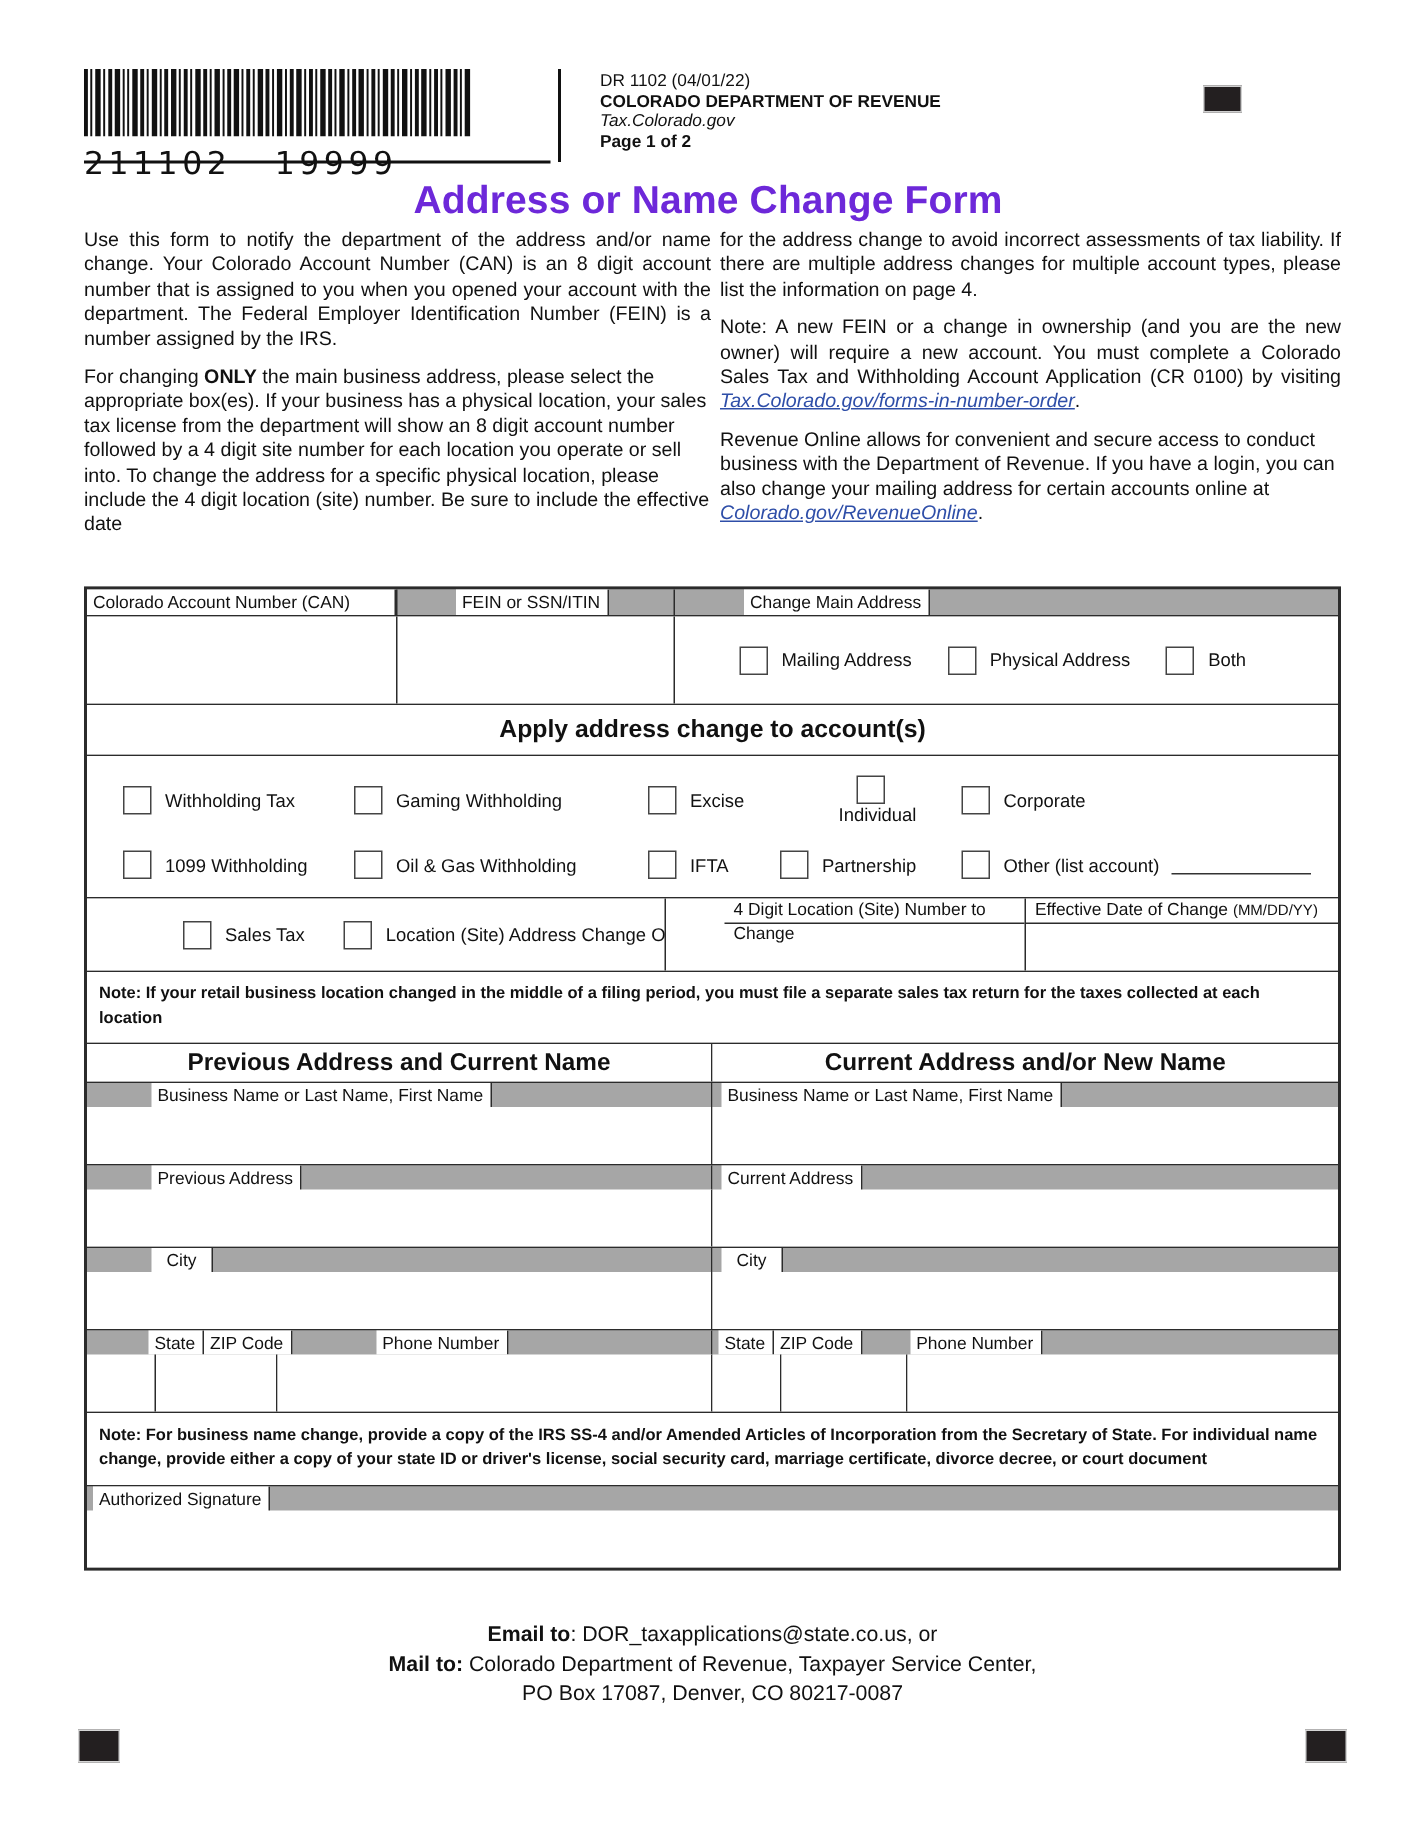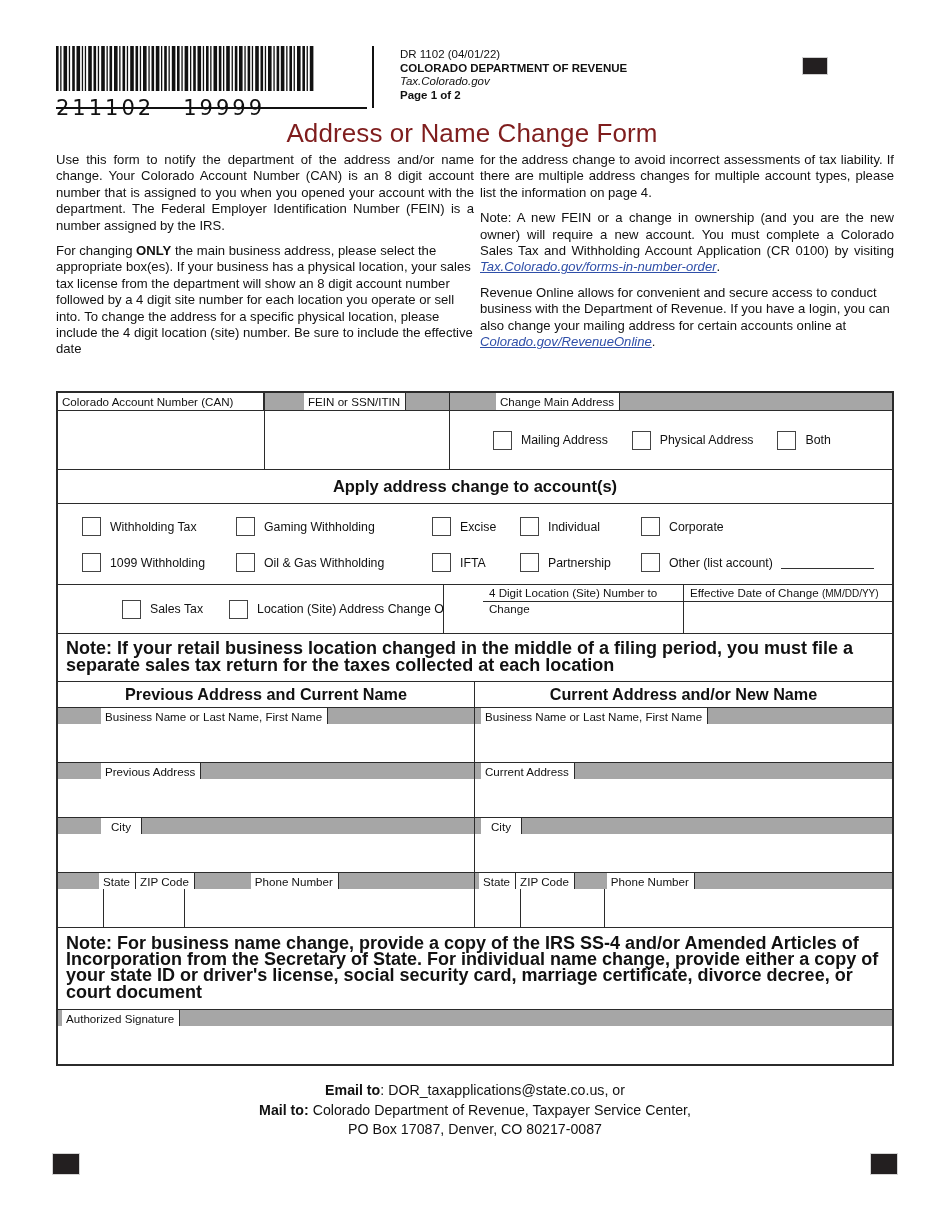--- a/index.html
+++ b/index.html
@@ -48,22 +48,22 @@
   .hdr-text .i { font-style: italic; }
   .reg-mark-tr {
     position: absolute; left: 802px; top: 57px;
     width: 26px; height: 18px; background: #231f20;
     border: 1px solid #cfcfcf;
   }
 
   
   .title {
     position: absolute; left: 0; top: 118px; width: 944px;
-    text-align: center; font-size: 26px; font-weight: normal;
-    letter-spacing: 0.1px; color: #7f1d1d;
+    text-align: center; font-size: 26px; font-weight: bold;
+    letter-spacing: 0.1px; color: #6d28d9;
   }
 
   
   .intro { position: absolute; top: 152px; font-size: 13.1px; line-height: 16.4px; color: #111; }
   .intro.left { left: 56px; width: 418px; }
   .intro.right { left: 480px; width: 414px; }
   .intro p { margin: 0 0 9px 0; text-align: justify; }
   .intro p:last-child { margin-bottom: 0; }
   .intro .lastline { text-align: left; }
   .bold { font-weight: bold; }
@@ -117,21 +117,21 @@
 
   .section-title {
     text-align: center; font-weight: bold; font-size: 16.5px;
     padding: 7px 0 7px 0; background: #fff;
   }
   .colhead {
     text-align: center; font-weight: bold; font-size: 16.2px;
     padding: 3px 0 3px 0; background: #fff;
   }
   .note {
-    background: #fff; font-weight: bold; font-size: 18px;
+    background: #fff; font-weight: bold; font-size: 11px;
     line-height: 16.5px; padding: 6px 8px 8px 8px;
   }
   .otherline {
     flex: 1 1 auto; align-self: flex-end;
     border-bottom: 1.2px solid #333; margin: 0 6px 3px 8px; height: 1px;
   }
 
   
   .footer {
     position: absolute; left: 0; top: 1081px; width: 950px;
@@ -294,21 +294,21 @@
             <span class="cbtext">Withholding Tax</span>
           </div>
           <div class="cbitem" style="width:196px;">
             <span class="cb"></span>
             <span class="cbtext">Gaming Withholding</span>
           </div>
           <div class="cbitem" style="width:88px;">
             <span class="cb"></span>
             <span class="cbtext">Excise</span>
           </div>
-          <div class="cbitem" style="width:121px;">
+          <div class="cbitem" style="width:121px;flex-direction:column;">
             <span class="cb"></span>
             <span class="cbtext">Individual</span>
           </div>
           <div class="cbitem">
             <span class="cb"></span>
             <span class="cbtext">Corporate</span>
           </div>
         </div>
 
         <div class="cbrow">

